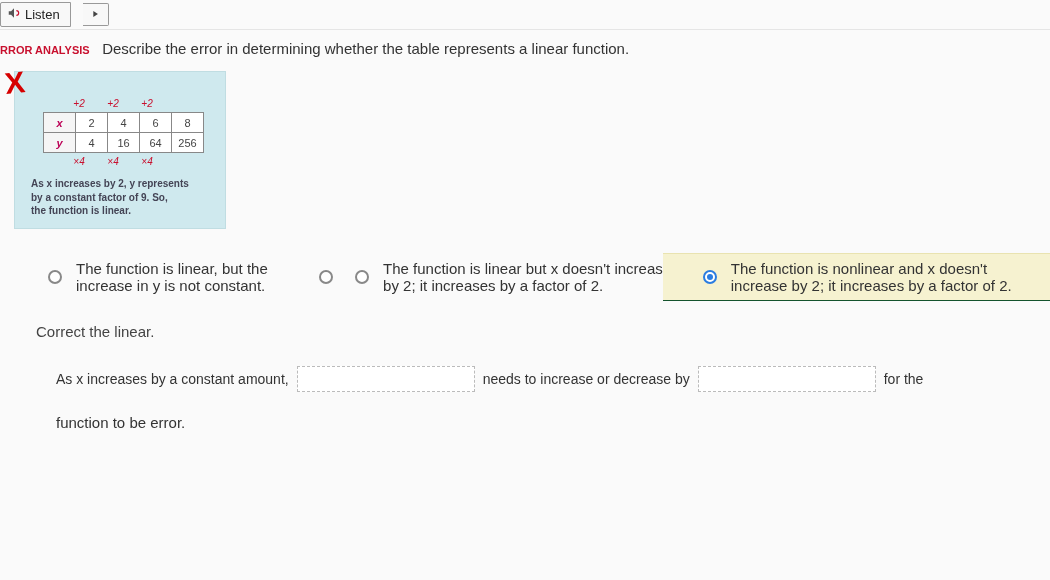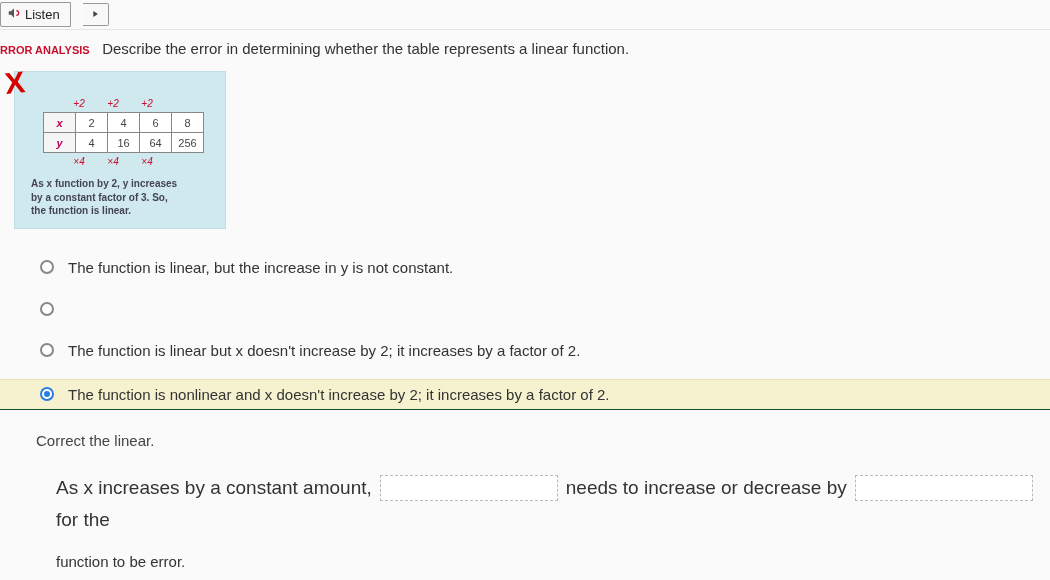--- a/index.html
+++ b/index.html
@@ -100,23 +100,24 @@
     margin-top: 10px;
     font-weight: bold;
     font-size: 10px;
     line-height: 1.35;
     color: #445;
     max-width: 180px;
   }
   .options {
     padding: 0 0 0 36px;
     display: flex;
-    flex-direction: column;
+    flex-direction: row;
     gap: 14px;
     font-size: 15px;
+    margin-left: 8px;
   }
   .opt {
     display: flex;
     align-items: center;
     gap: 14px;
     padding: 6px 4px;
   }
   .opt.selected {
     background: #f6f2d0;
     border-top:1px solid #e9e3b0;
@@ -142,21 +143,21 @@
     background: #2a7de1;
   }
   .radio.checked { border-color:#2a7de1; }
   .correct-heading {
     margin: 22px 0 26px 36px;
     font-size: 15px;
     color: #444;
   }
   .fill-row {
     margin-left: 56px;
-    font-size: 19px;
+    font-size: 14px;
     display: flex;
     align-items: center;
     gap: 8px;
     flex-wrap: wrap;
   }
   .blank {
     display: inline-block;
     min-width: 178px;
     height: 26px;
     border: 1px dashed #bbb;
@@ -223,22 +224,22 @@
   </tbody>
     </table>
 
   <div class="ys-row">
     <span>×4</span>
     <span>×4</span>
     <span>×4</span>
   </div>
 
   <div class="diagram-text">
-    <div>As x function by 2, y increases</div>
-    <div>by a constant factor of 3. So,</div>
+    <div>As x increases by 2, y represents</div>
+    <div>by a constant factor of 9. So,</div>
     <div>the function is linear.</div>
   </div>
 </div>
 
 <div class="options">
   <div class="opt">
     <span class="radio"></span>
     <span class="lbl">The function is linear, but the increase in y is not constant.</span>
   </div>
   <div class="opt">

